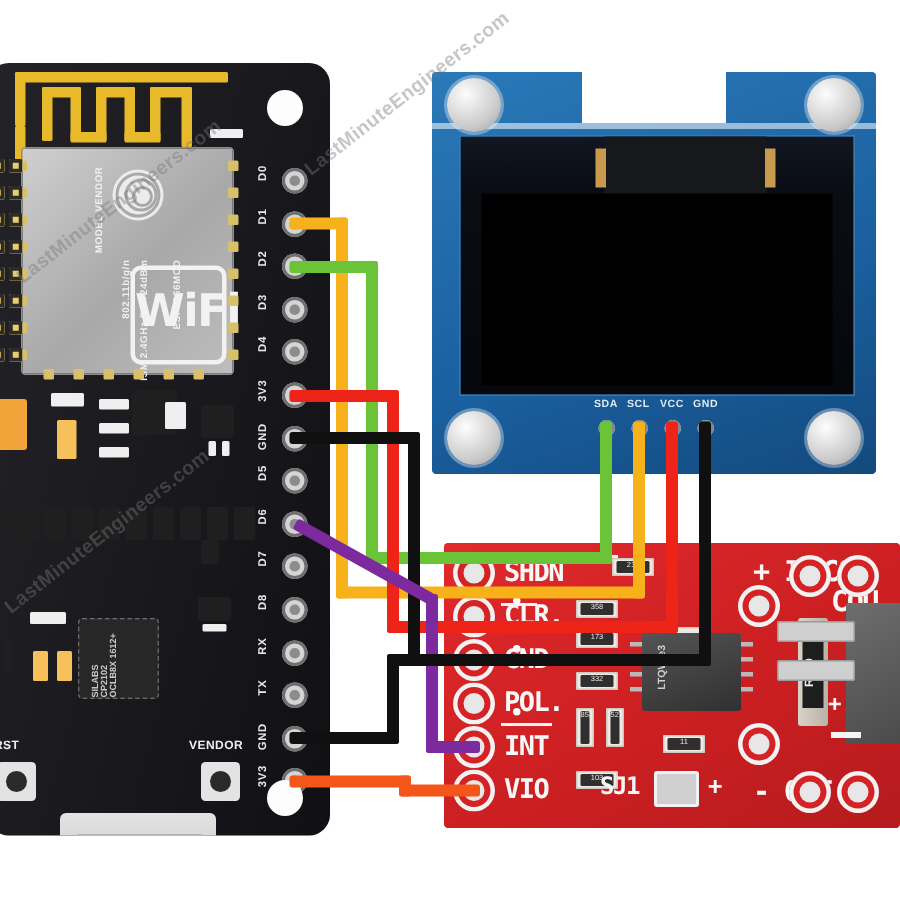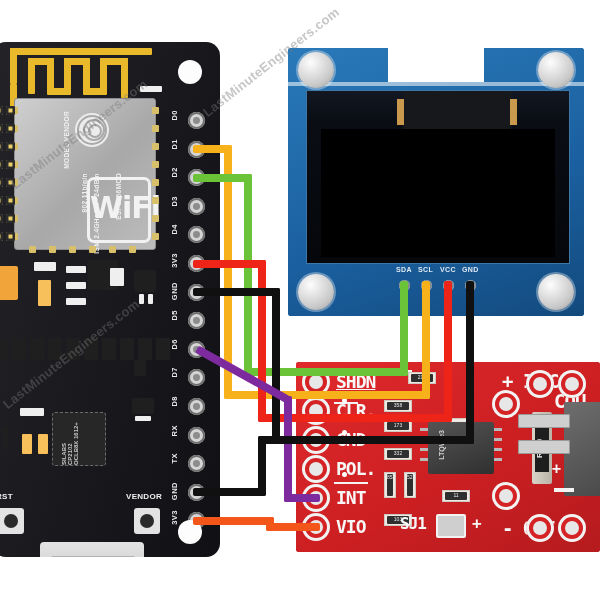--- a/index.html
+++ b/index.html
@@ -328,21 +328,21 @@
       </div>
   </div>
 
   <div class="abs" id="redboard">
     <div class="tex"></div>
 
     <div id="rbleft">
         <div class="rbpad" style="left: 6px; top: 6px;">
           <i></i>
         </div>
-        <div class="rblbl" style="left: 40px; top: 9px; text-decoration: underline;">SHDN</div>
+        <div class="rblbl" style="left: 40px; top: 9px;">SHDN</div>
         <div class="rbpad" style="left: 6px; top: 35px;">
           <i></i>
         </div>
         <div class="rblbl" style="left: 40px; top: 38px;">CLR.</div>
         <div class="rbpad" style="left: 6px; top: 64px;">
           <i></i>
         </div>
         <div class="rblbl" style="left: 40px; top: 67px;">GND</div>
         <div class="rbpad" style="left: 6px; top: 93px;">
           <i></i>

